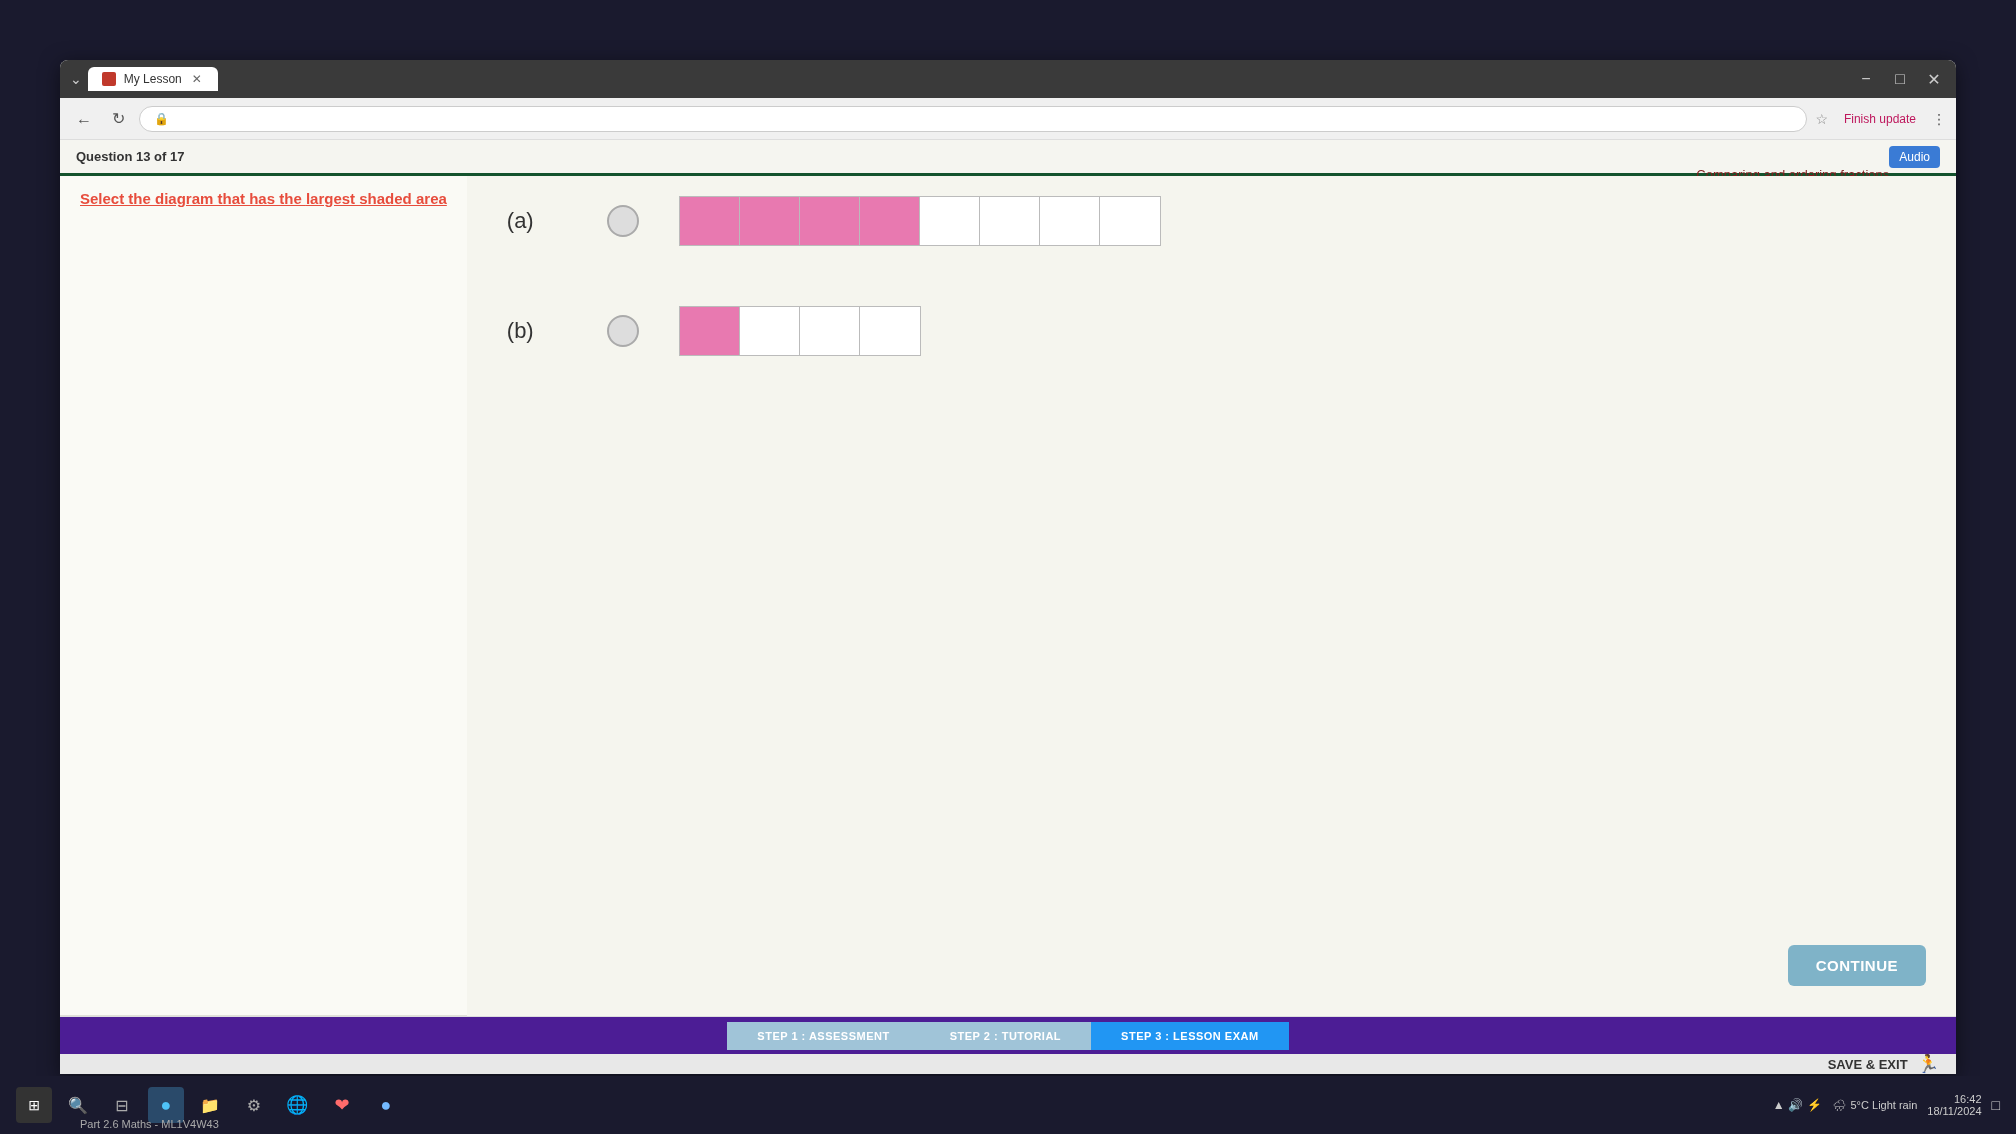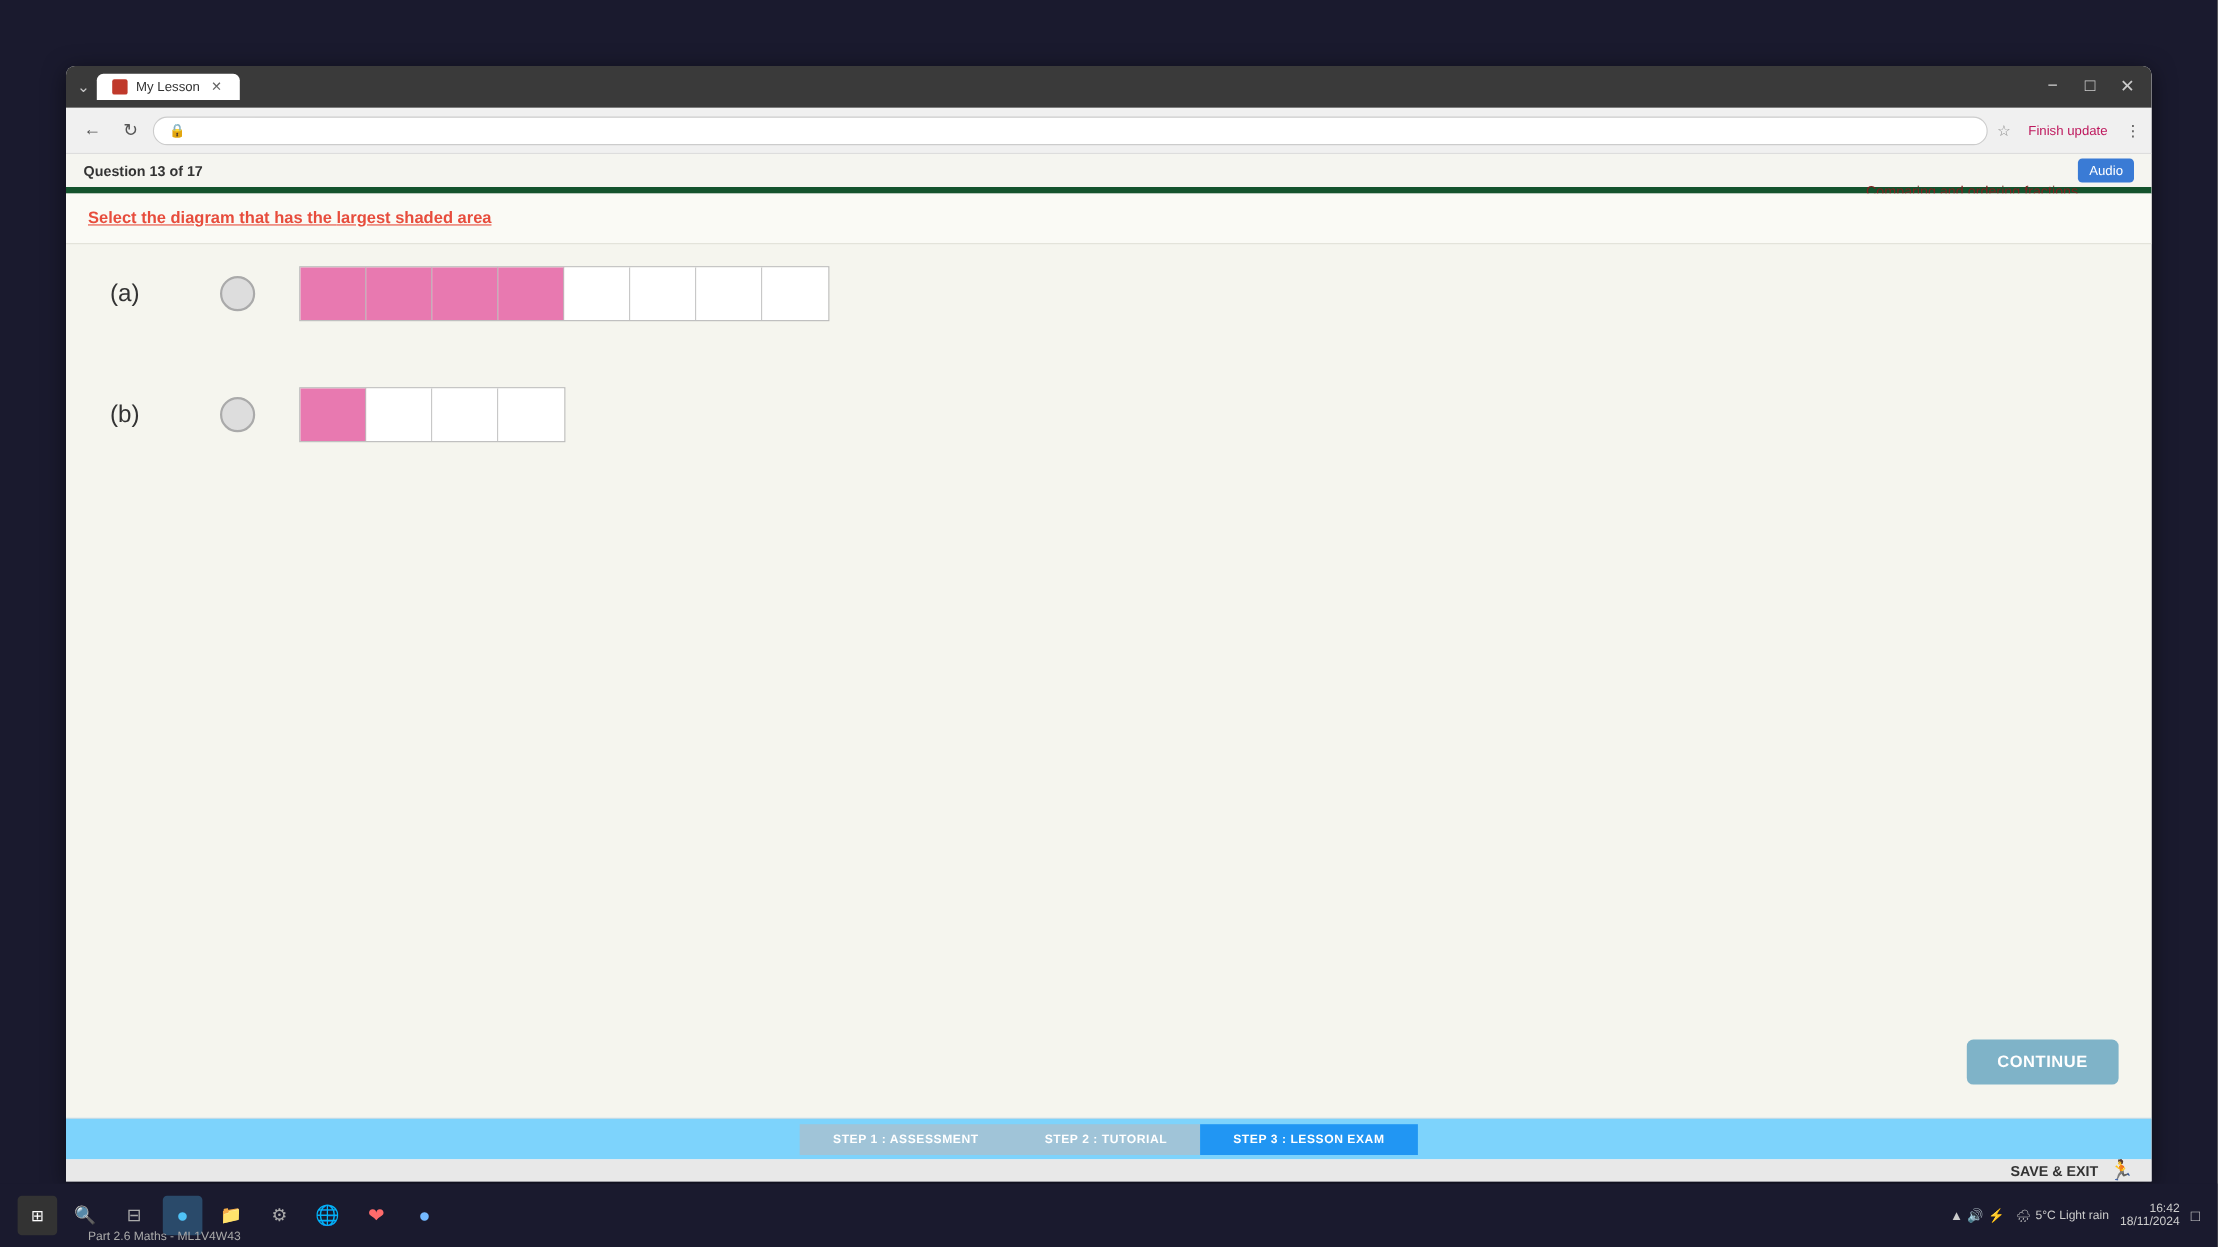--- a/index.html
+++ b/index.html
@@ -155,21 +155,21 @@
       background: none;
       border: none;
       cursor: pointer;
       color: #555;
       font-size: 14px;
     }
 
     
     .lesson-header {
       background: #f5f5f0;
-      border-bottom: 6px solid #14532d;
+      border-bottom: 3px solid #14532d;
       height: 36px;
       display: flex;
       align-items: center;
       padding: 0 16px;
       flex-shrink: 0;
     }
     .question-counter {
       font-size: 13px;
       font-weight: bold;
       color: #333;
@@ -190,21 +190,21 @@
       padding: 4px 10px;
       font-size: 12px;
       cursor: pointer;
     }
 
     
     .question-area {
       flex: 1;
       background: #f5f5ee;
       display: flex;
-      flex-direction: column;
+      flex-direction: row;
       overflow: hidden;
       position: relative;
     }
 
     .question-text {
       padding: 14px 20px;
       font-size: 15px;
       color: #333;
       border-bottom: 1px solid #e0e0d8;
       background: #fafaf5;
@@ -281,21 +281,21 @@
       border-radius: 6px;
       padding: 12px 28px;
       font-size: 15px;
       font-weight: bold;
       cursor: pointer;
       letter-spacing: 0.5px;
     }
 
     
     .bottom-tabs {
-      background: #7dd3fc;
+      background: #4c1d95;
       height: 38px;
       display: flex;
       align-items: center;
       justify-content: center;
       gap: 0;
       border-top: 1px solid #ddd;
       flex-shrink: 0;
     }
     .step-tab {
       padding: 8px 30px;

